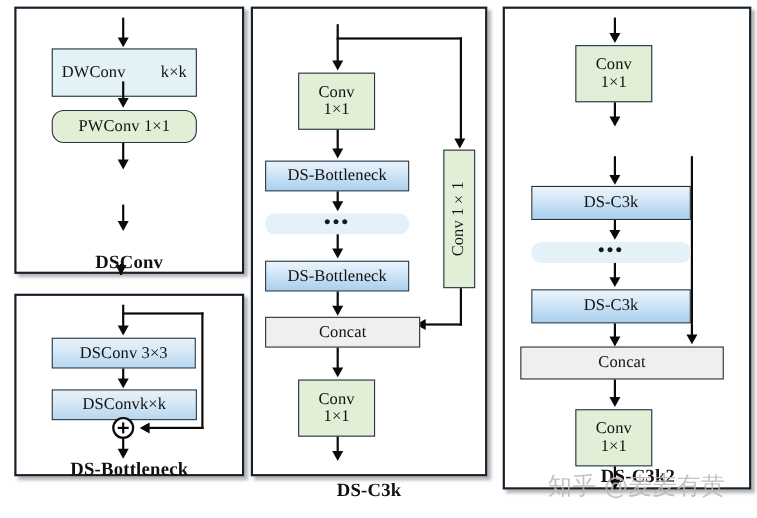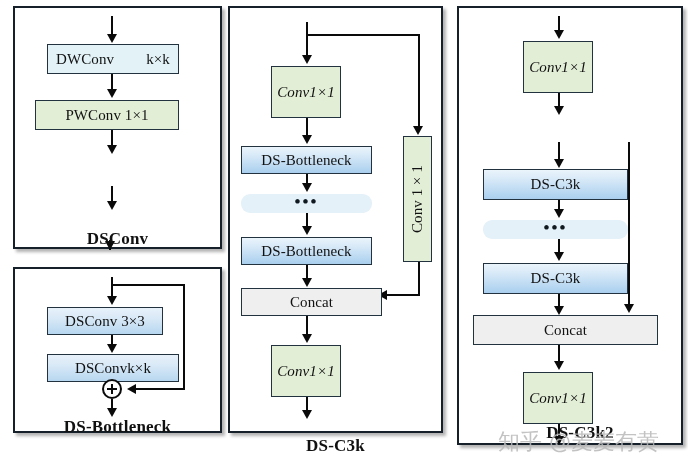--- a/index.html
+++ b/index.html
@@ -6,21 +6,21 @@
   body{width:688px;height:471px;position:relative;overflow:hidden;
        font-family:"Liberation Serif","DejaVu Serif",serif;color:#111;}
 
   .panel{position:absolute;background:#ffffff;border:2px solid #15202b;
          box-shadow:3px 3px 3px rgba(0,0,0,0.30);box-sizing:border-box;}
 
   
   .box{position:absolute;box-sizing:border-box;border:1.6px solid #22323f;
        display:flex;align-items:center;justify-content:center;text-align:center;
        font-size:15px;line-height:1.08;letter-spacing:.1px;}
-  .box.two{flex-direction:row;font-style:italic;}
+  .box.two{flex-direction:column;}
   .fill-cyan{background:#e2f2f7;}
   .fill-green{background:#e2eed6;}
   .fill-gray{background:#efefef;}
   .fill-peach{background:#fbe1cb;}
   .fill-bluegrad{background:linear-gradient(to bottom,#e7f1fa 0%,#dbeaf7 35%,#b7d7f0 100%);}
   .fill-bluegrad2{background:linear-gradient(to bottom,#eaf4fb 0%,#d9eaf8 30%,#a9cfee 100%);}
 
   .it{}
 
   
@@ -56,29 +56,29 @@
       font-family:"DejaVu Sans",sans-serif;opacity:.85;}
 </style>
 </head>
 <body>
 
 <div class="panel" style="left:13px;top:6px;width:209px;height:243px;">
 
   <div class="vline" style="left:96px;top:8px;height:20px;"></div>
   <div class="arrow-d" style="left:91.5px;top:26px;"></div>
 
-  <div class="box fill-cyan" style="left:32px;top:36px;width:132px;height:30px;gap:32px;">
+  <div class="box fill-cyan" style="left:32px;top:36px;width:132px;height:44px;gap:32px;">
     <span>DWConv </span>
       <span class="it">k×k</span>
   </div>
 
   <div class="vline" style="left:96px;top:66px;height:17px;"></div>
   <div class="arrow-d" style="left:91.5px;top:81px;"></div>
 
-  <div class="box fill-green" style="left:20px;top:92px;width:144px;height:30px;">
+  <div class="box fill-green" style="left:32px;top:92px;width:132px;height:30px;border-radius:11px;">
     <span>PWConv 1×1</span>
   </div>
 
   <div class="vline" style="left:96px;top:122px;height:17px;"></div>
   <div class="arrow-d" style="left:91.5px;top:137px;"></div>
 
 
   <div class="vline" style="left:96px;top:178px;height:17px;"></div>
   <div class="arrow-d" style="left:91.5px;top:193px;"></div>
 
@@ -90,21 +90,21 @@
 
 <div class="panel" style="left:13px;top:267px;width:209px;height:166px;">
 
   <div class="vline" style="left:96px;top:8px;height:22px;"></div>
   <div class="arrow-d" style="left:91.5px;top:27px;"></div>
   <div class="hline" style="left:96px;top:15px;width:74px;"></div>
   <div class="vline" style="left:167.6px;top:15px;height:106px;"></div>
   <div class="hline" style="left:115px;top:119px;width:55px;"></div>
   <div class="arrow-l" style="left:112px;top:115px;"></div>
 
-  <div class="box fill-bluegrad" style="left:32px;top:38px;width:116px;height:28px;">
+  <div class="box fill-bluegrad" style="left:32px;top:38px;width:131px;height:28px;">
     <span>DSConv 3×3</span>
   </div>
 
   <div class="vline" style="left:96px;top:66px;height:12px;"></div>
   <div class="arrow-d" style="left:91.5px;top:75px;"></div>
 
   <div class="box fill-bluegrad" style="left:32px;top:85px;width:132px;height:28px;">
     <span>DSConv </span>
       <span class="it">k×k</span>
   </div>

